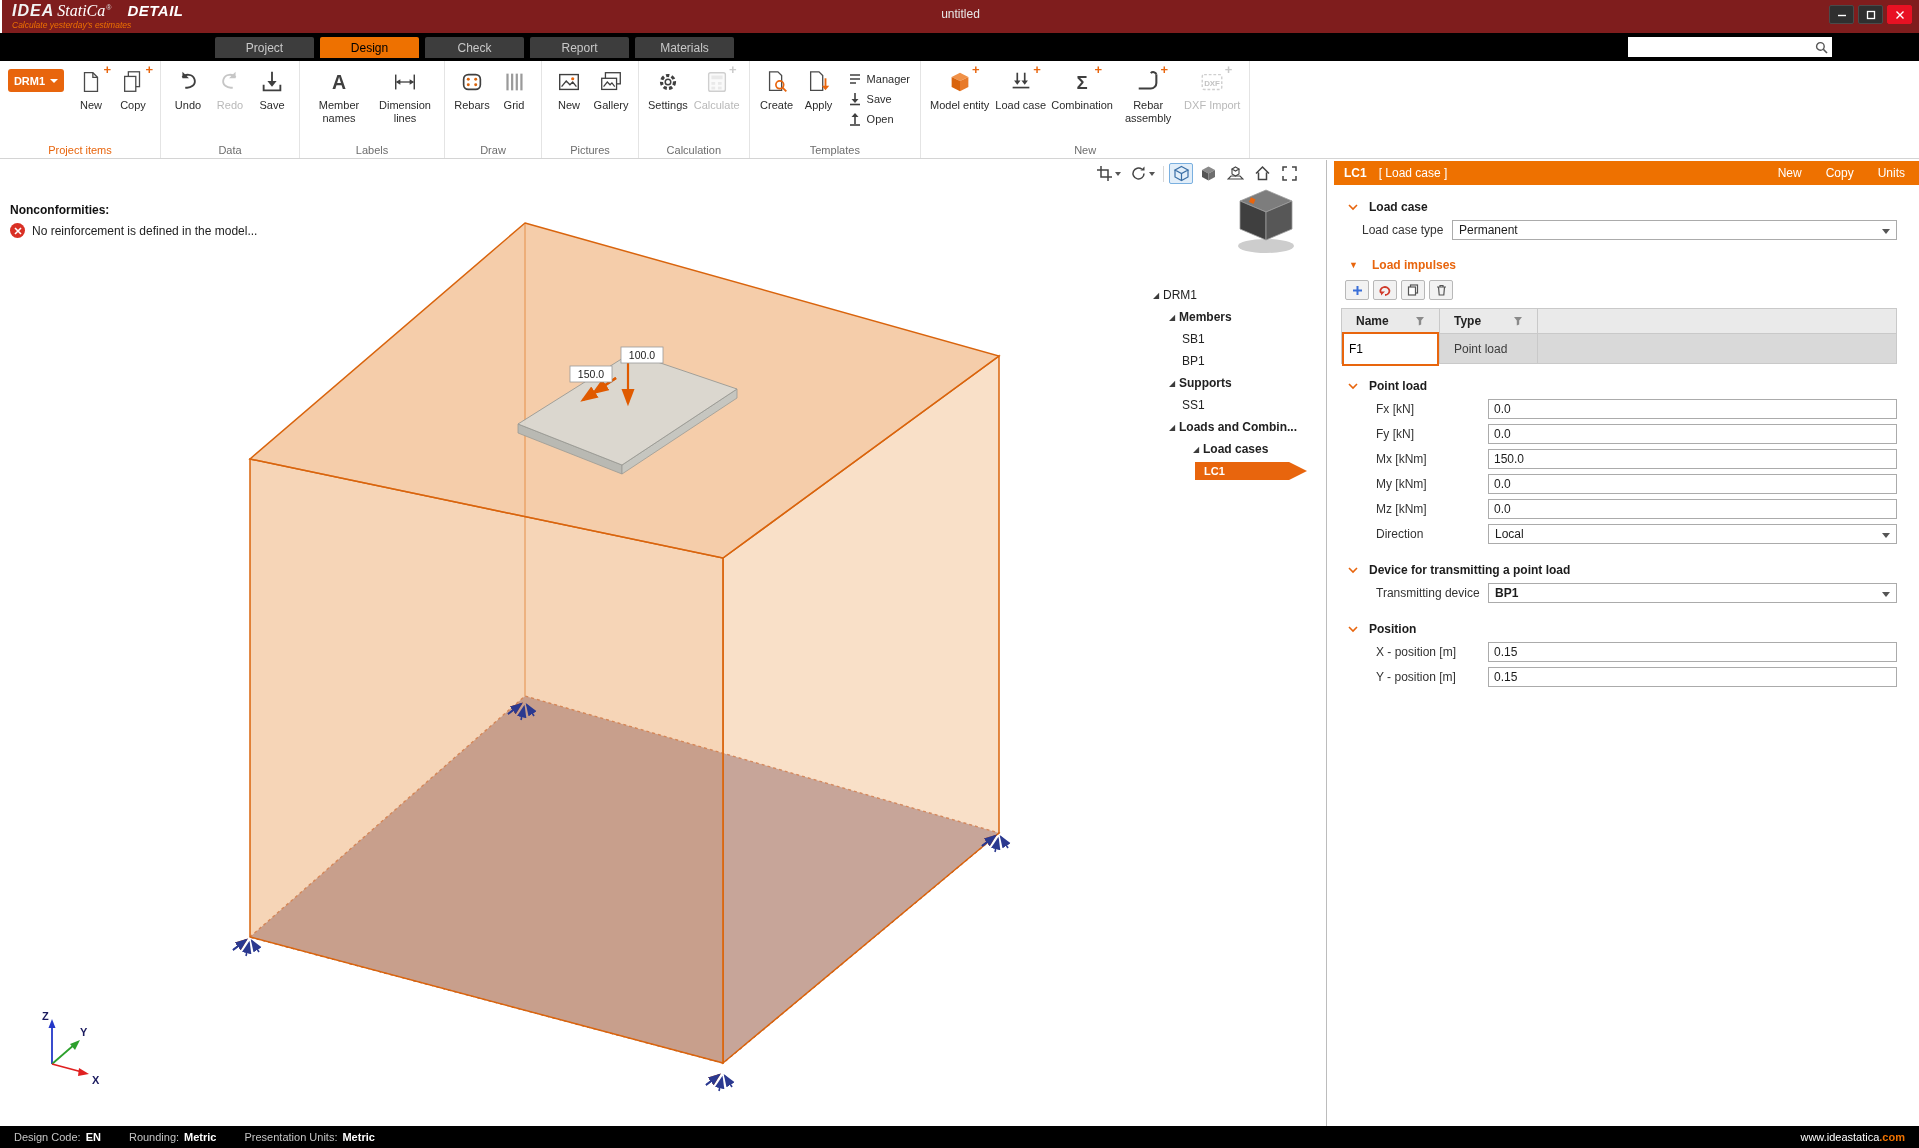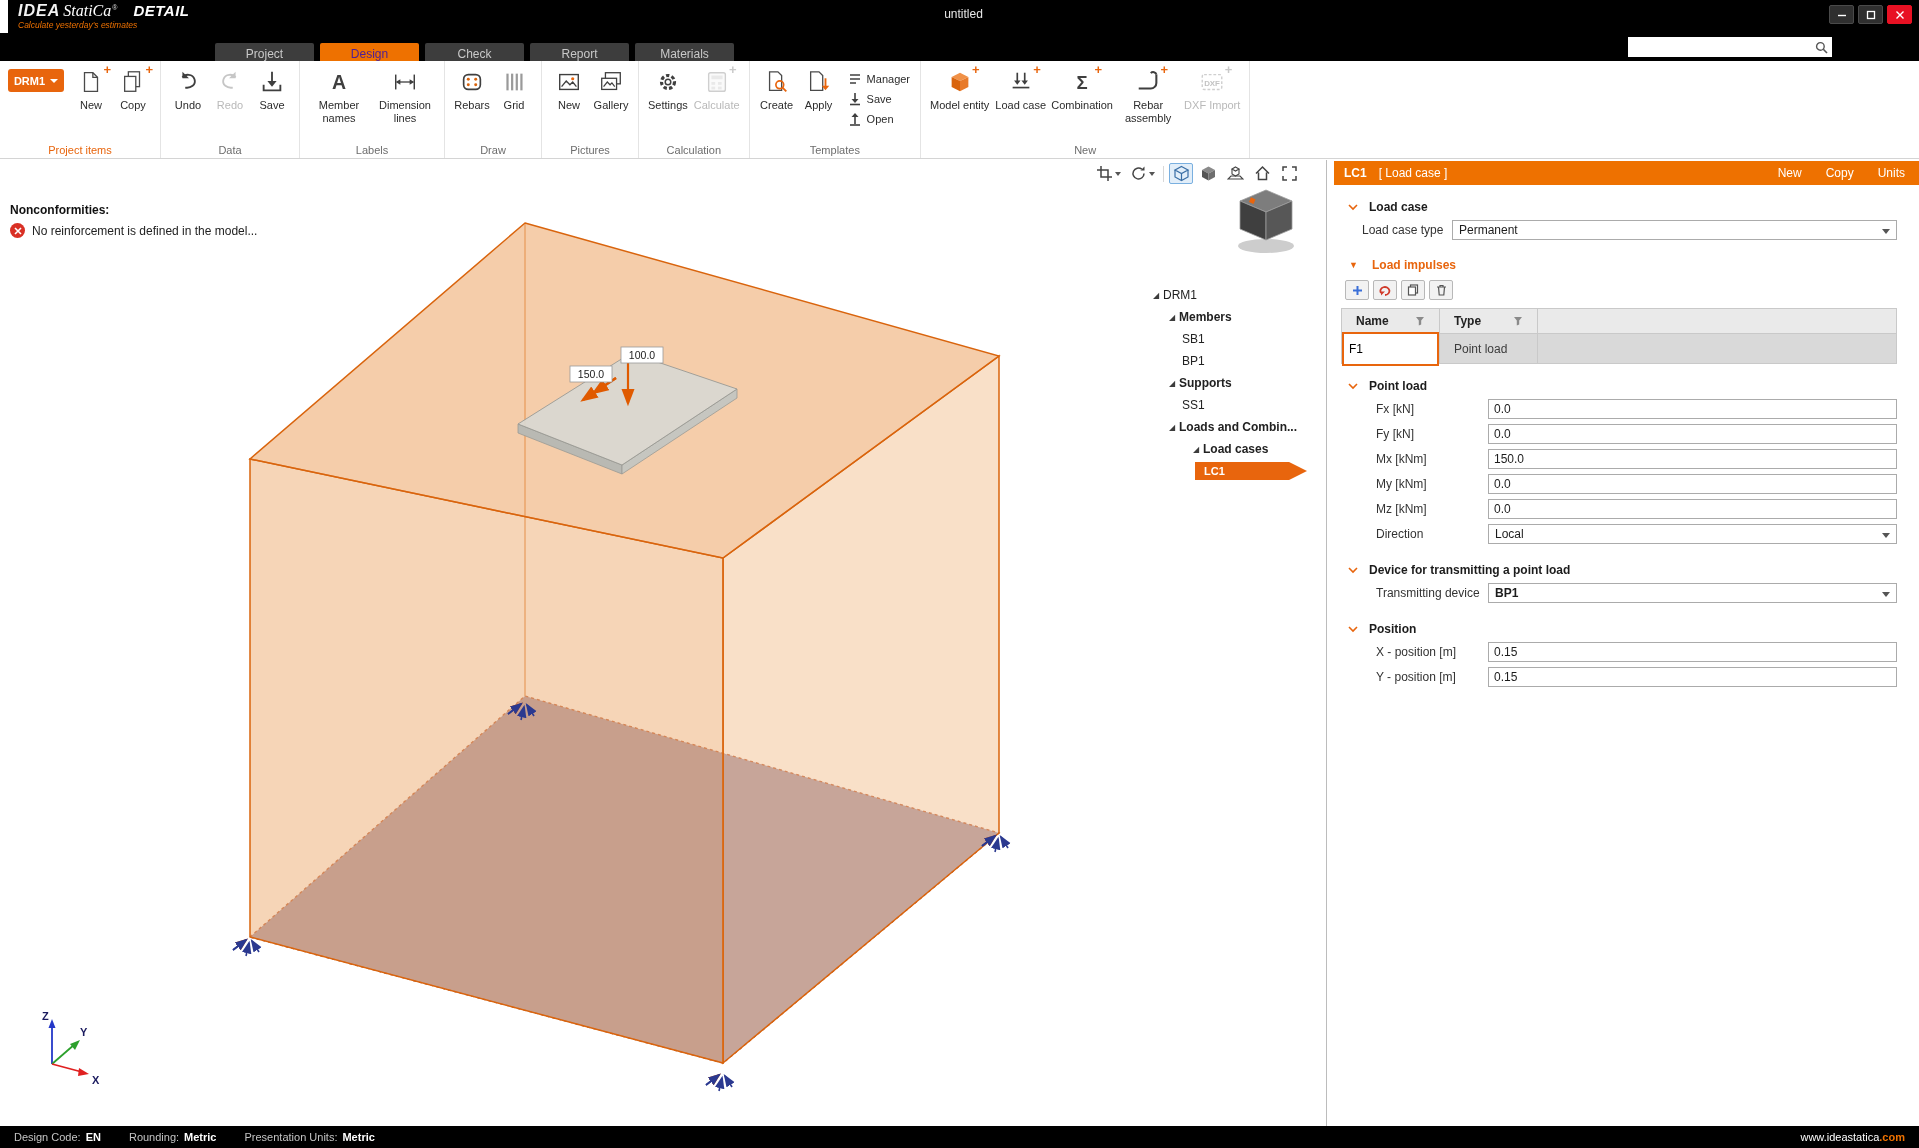--- a/index.html
+++ b/index.html
@@ -3,39 +3,39 @@
 <meta charset="utf-8">
 <style>
   * { margin:0; padding:0; box-sizing:border-box; }
   html,body { background:#777; }
   .app {
     position:relative; width:1919px; height:1148px; overflow:hidden;
     font-family:"Liberation Sans","DejaVu Sans",sans-serif; font-size:12px; color:#222;
     background:#fff;
   }
   
-  .titlebar { position:absolute; top:0; left:8px; right:0; height:33px; background:#000000; color:#fff; }
+  .titlebar { position:absolute; top:0; left:2px; right:0; height:33px; background:#7f1d1d; color:#fff; }
   .logo-area { position:absolute; left:10px; top:2px; }
   .logo-line { display:flex; align-items:baseline; }
   .logo-idea { font-weight:800; font-style:italic; font-size:16px; letter-spacing:1px; color:#f2f2f2; }
   .logo-statica { font-style:italic; font-size:16px; margin-left:3px; font-family:"Liberation Serif","DejaVu Serif",serif; color:#fff; }
   .logo-reg { font-size:7px; margin-left:1px; position:relative; top:-6px; color:#ddd; }
   .app-name { font-weight:700; font-style:italic; font-size:15px; margin-left:16px; color:#fff; letter-spacing:0.5px; }
   .tagline { font-size:8.5px; font-style:italic; color:#ee7100; margin-top:0px; }
   .win-title { position:absolute; left:0; right:0; top:7px; text-align:center; font-size:12px; color:#e8e8e8; pointer-events:none; }
   .win-controls { position:absolute; right:7px; top:5px; display:flex; gap:4px; }
   .win-btn { width:25px; height:19px; background:#2f2f2f; border:1px solid #4a4a4a; border-radius:2px;
              display:flex; align-items:center; justify-content:center; cursor:pointer; }
   .win-btn.close { background:#e81123; border-color:#e81123; }
   
   .tabbar { position:absolute; top:33px; left:0; right:0; height:28px; background:#000; }
   .tabs { position:absolute; left:215px; top:4px; display:flex; gap:6px; }
   .tab { width:99px; height:21px; background:#3d3d3d; color:#c9c9c9; display:flex; align-items:center;
-         justify-content:center; font-size:12px; border-radius:2px 2px 0 0; cursor:pointer;margin-top:6px; }
-  .tab.active { background:#ee7100; color:#4c1d95; }
+         justify-content:center; font-size:12px; border-radius:2px 2px 0 0; cursor:pointer; }
+  .tab.active { background:#ee7100; color:#000000; }
   .search { position:absolute; right:87px; top:4px; width:204px; height:20px; background:#fff;
             display:flex; align-items:center; padding:0 4px 0 6px; }
   .search input { flex:1; border:none; outline:none; font-size:12px; font-family:inherit; background:transparent; }
   
   .ribbon { position:absolute; top:61px; left:0; right:0; height:98px; background:#fff;
             border-bottom:1px solid #d4d4d4; display:flex; align-items:stretch; }
   .rgroup { position:relative; border-right:1px solid #e4e4e4; padding:4px 6px 16px 6px; }
   .rgroup-body { display:flex; align-items:flex-start; height:76px; }
   .rgroup-label { position:absolute; bottom:2px; left:0; right:0; text-align:center; font-size:11px; color:#6d6d6d; }
   .rgroup-label.accent { color:#e8650d; }

